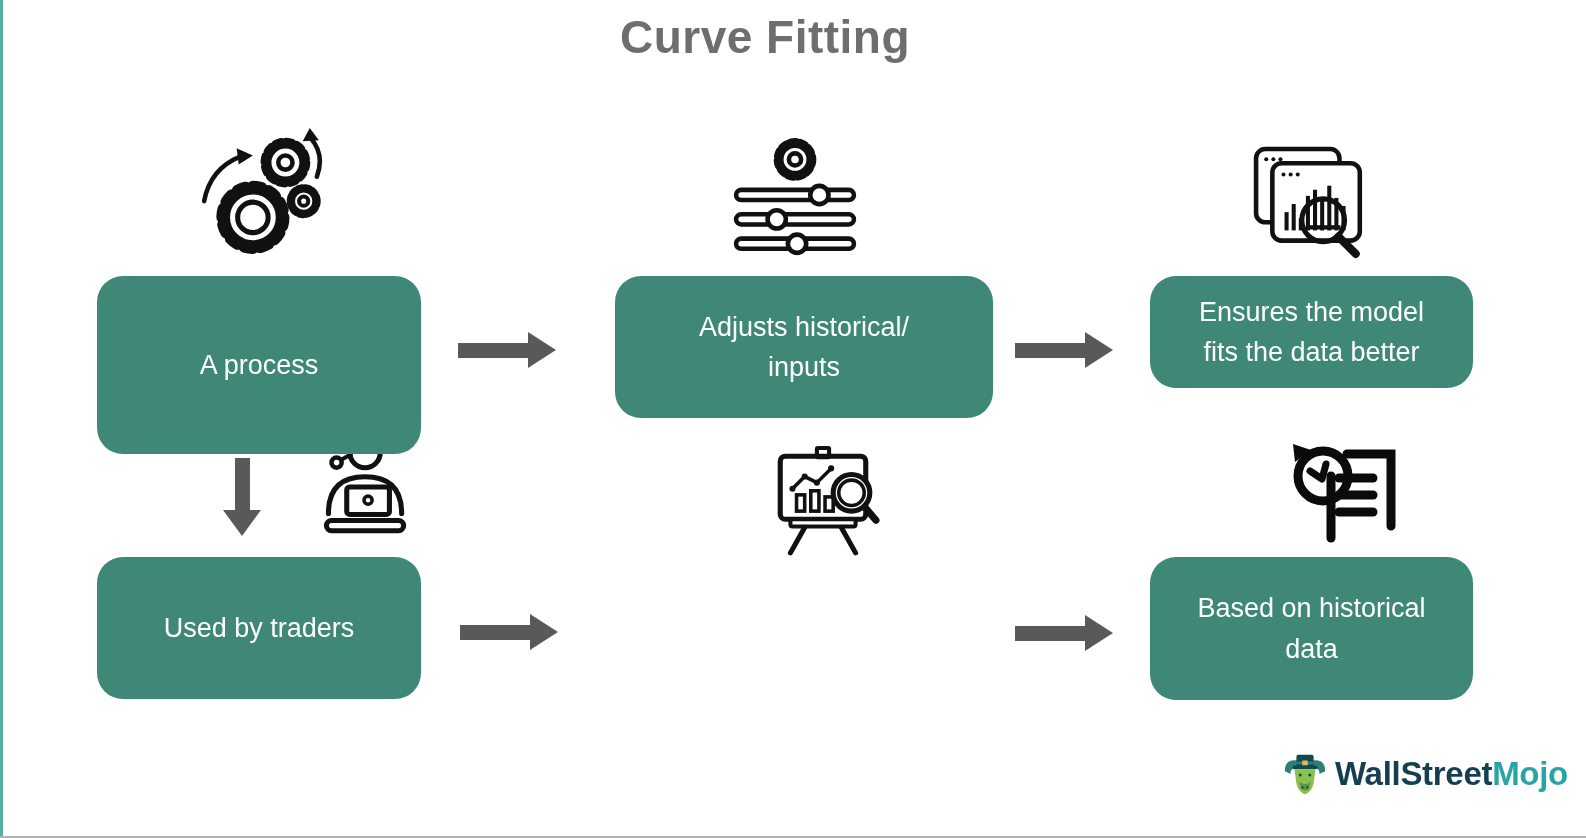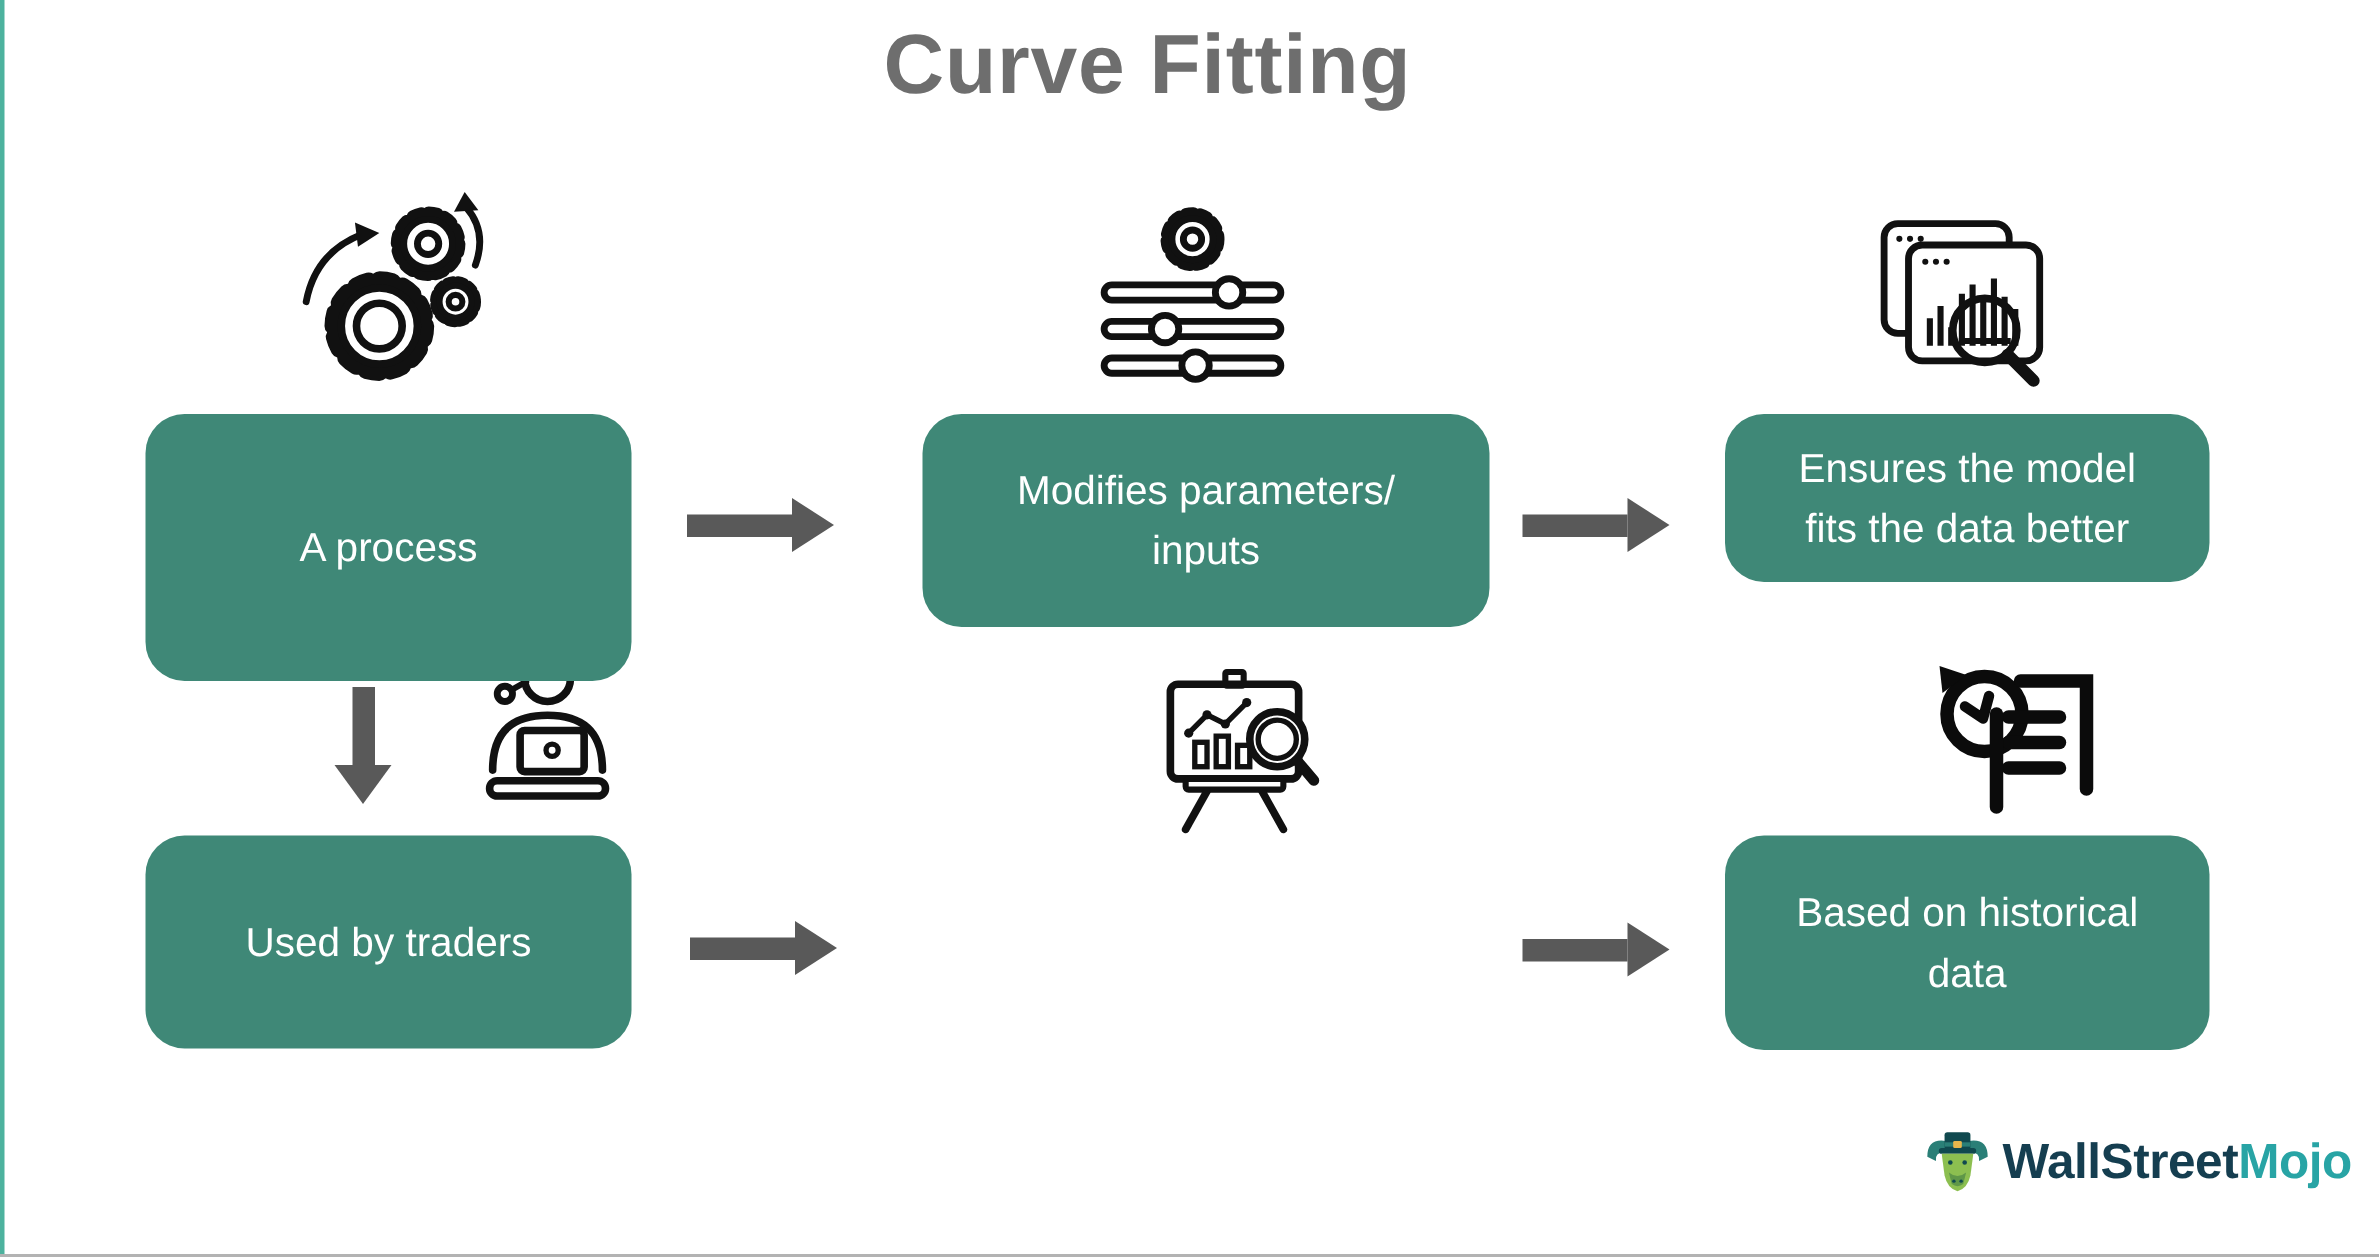--- a/index.html
+++ b/index.html
@@ -24,21 +24,21 @@
     position: absolute;
     left: 0; bottom: 0;
     width: 100%; height: 2px;
     background: #b3b3b3;
   }
 
   .page-title {
     position: absolute;
     top: 10px; left: 0; right: 56px;
     text-align: center;
-    font-size: 56px;
+    font-size: 46px;
     font-weight: bold;
     color: #6E6E6E;
     letter-spacing: 0.5px;
   }
 
   .box {
     position: absolute;
     background: #3F8877;
     border-radius: 26px;
     display: flex;
@@ -233,21 +233,21 @@
       <line x1="58" y1="57" x2="92" y2="57" stroke-width="9"></line>
       <line x1="58" y1="74" x2="92" y2="74" stroke-width="9"></line>
       <line x1="50" y1="38" x2="50" y2="100" stroke-width="9"></line>
     </svg>
   </div>
 
   <div class="box" id="box-1">
     <div class="label">A process</div>
   </div>
   <div class="box" id="box-2">
-    <div class="label">Modifies parameters/
+    <div class="label">Adjusts historical/
 inputs</div>
   </div>
   <div class="box" id="box-3">
     <div class="label">Ensures the model
 fits the data better</div>
   </div>
   <div class="box" id="box-4">
     <div class="label">Used by traders</div>
   </div>
   <div class="box" id="box-6">

